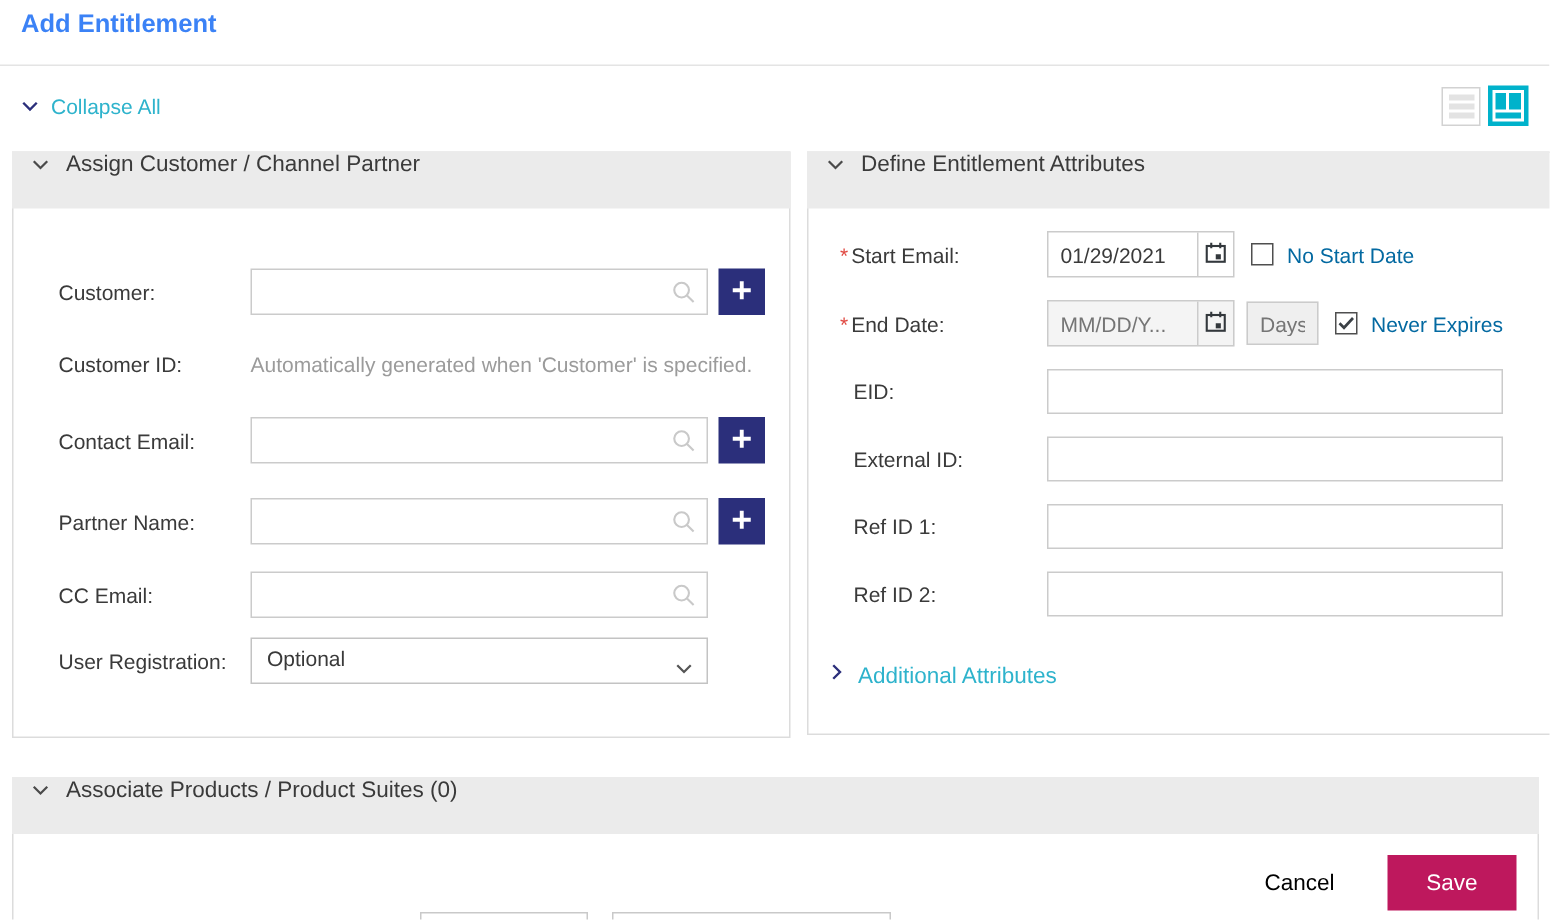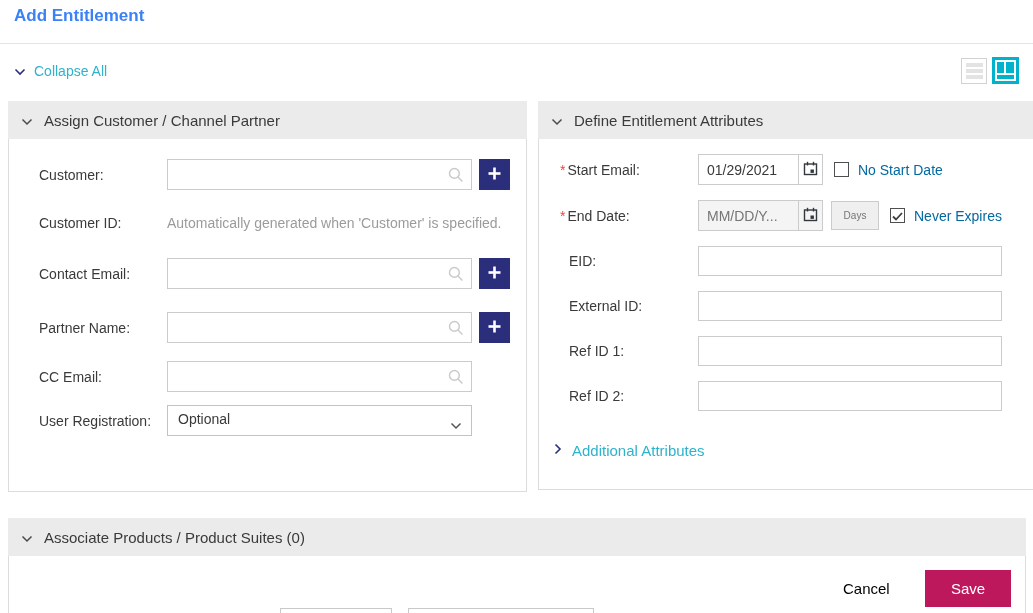--- a/index.html
+++ b/index.html
@@ -16,28 +16,28 @@
   .list-icon { width:26px; height:26px; background:#fff; border:1px solid #d2d2d2; display:flex;
     flex-direction:column; align-items:center; justify-content:center; gap:2px; cursor:pointer; }
   .list-icon i { display:block; width:17px; height:4px; background:#e3e3e3; }
   .split-icon { width:27px; height:27px; background:#00b2cb; padding:3px; cursor:pointer; }
   .split-icon .inner { width:100%; height:100%; background:#fff; padding:2px; display:grid;
     grid-template-columns:1fr 1.15fr; grid-template-rows:1fr 4px; gap:2px; }
   .split-icon .inner i { background:#00b2cb; display:block; }
   .split-icon .inner .bar { grid-column:1 / span 2; background:#00b2cb; display:block; }
 
   .panel { position:absolute; background:#fff; border:1px solid #dcdcdc; }
-  .panel-header { height:38px; background:#ebebeb; display:flex; align-items:center;
+  .panel-header { height:38px; background:#ebebeb; display:flex; 
     padding-left:13px; gap:11px; font-size:15px; color:#3a3a3a; margin:-1px -1px 0 -1px; cursor:pointer; }
 
   #left-panel  { left:8px;  top:101px; width:519px;  height:391px; }
   #right-panel { left:538px; top:101px; width:503px; height:389px; }
   #bottom-panel{ left:8px;  top:518px; width:1018px; height:200px; }
 
-  .lbody { padding:20px 0 0 30px; }
+  .lbody { padding:20px 0 0 30px;margin-top:20px; }
   .lrow { display:flex; align-items:center; }
   .lrow .lbl { width:128px; font-size:14px; color:#3a3a3a; flex:none; }
   .inp-wrap { position:relative; width:305px; height:31px; border:1px solid #cbcbcb; background:#fff; }
   .inp-wrap input { width:100%; height:100%; border:0; outline:none; padding:0 30px 0 9px;
     font-size:14px; font-family:"Liberation Sans", sans-serif; color:#3a3a3a; background:transparent; }
   .inp-wrap .search { position:absolute; right:7px; top:7px; }
   .plus-btn { width:31px; height:31px; margin-left:7px; background:#2b2f7b; border:0; cursor:pointer;
     display:flex; align-items:center; justify-content:center; flex:none; }
   .static-val { font-size:14px; color:#9b9b9b; }
   .select-box { position:relative; width:305px; height:31px; border:1px solid #c3c3c3; background:#fff;
@@ -50,21 +50,21 @@
   .req { color:#e04a43; margin-right:2px; }
   .opt-pad { padding-left:9px; }
   .date-group { display:flex; align-items:stretch; height:31px; border:1px solid #cbcbcb; width:125px; flex:none; }
   .date-group input { width:99px; border:0; outline:none; padding:0 8px; font-size:14px;
     font-family:"Liberation Sans", sans-serif; color:#3a3a3a; background:transparent; }
   .date-group .cal-btn { width:25px; border:0; border-left:1px solid #cbcbcb; background:transparent;
     display:flex; align-items:center; justify-content:center; cursor:pointer; padding:0; }
   .date-group.disabled { background:#f4f4f4; }
   .date-group.disabled input { color:#a9a9a9; }
   .days-input { width:48px; height:29px; margin-left:8px; border:1px solid #cbcbcb; background:#efefef;
-    color:#9b9b9b; font-size:10px; padding:0 8px; font-family:"Liberation Sans", sans-serif; outline:none;text-align:center; }
+    color:#9b9b9b; font-size:14px; padding:0 8px; font-family:"Liberation Sans", sans-serif; outline:none;text-align:center; }
   .chk { width:15px; height:15px; border:1px solid #4f4f4f; background:#fff; margin-left:11px; flex:none;
     display:flex; align-items:center; justify-content:center; cursor:pointer; }
   .chk-lbl { margin-left:9px; font-size:14px; color:#0369a1; }
   .wide-input { width:304px; height:30px; border:1px solid #cbcbcb; font-size:14px; padding:0 9px;
     font-family:"Liberation Sans", sans-serif; color:#3a3a3a; outline:none; }
   .add-attr { display:flex; align-items:center; gap:10px; margin:30px 0 0 -6px; cursor:pointer; }
   .add-attr .link { color:#2eb3cc; font-size:15px; }
 
   .partial-box { position:absolute; top:608px; height:20px; background:#fff; border:1px solid #c9c9c9; }
   #partial-box-1 { left:280px; width:112px; }

